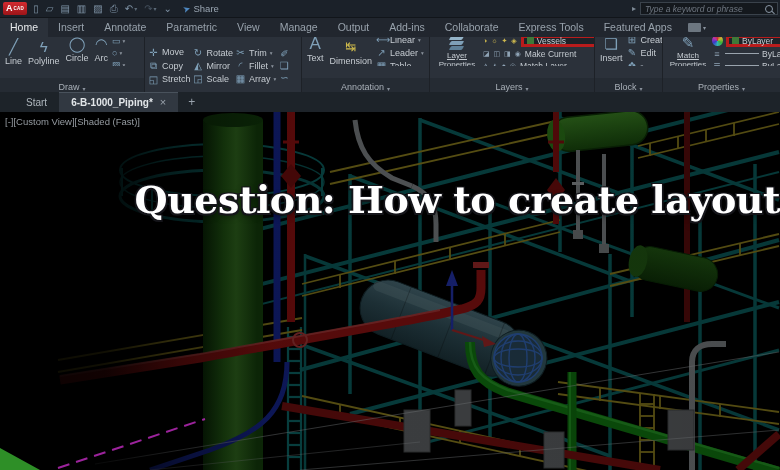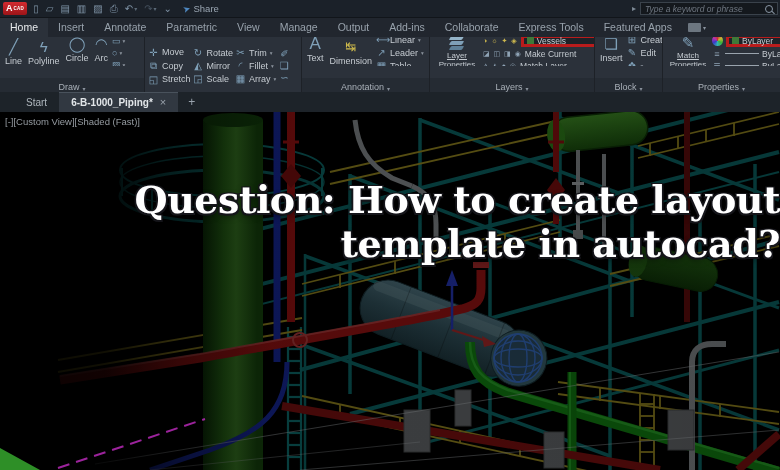--- a/index.html
+++ b/index.html
@@ -630,16 +630,15 @@
     </svg>
 
     <div class="vp-controls">
       <span>[-]</span>
       <span>[Custom View]</span>
       <span>[Shaded (Fast)]</span>
     </div>
 
     <div class="overlay-text">
       <div>Question: How to create layout</div>
-      <div>template in autocad?</div>
     </div>
   </div>
 </div>
 
 </body></html>

